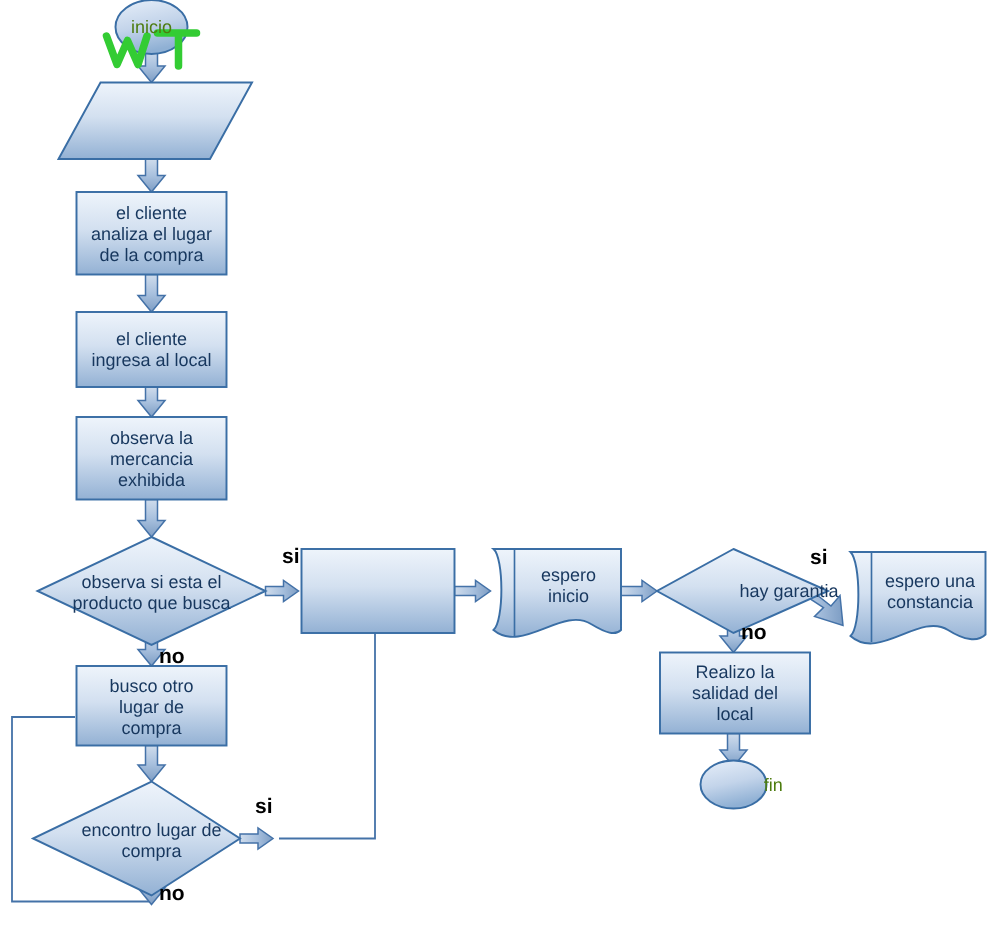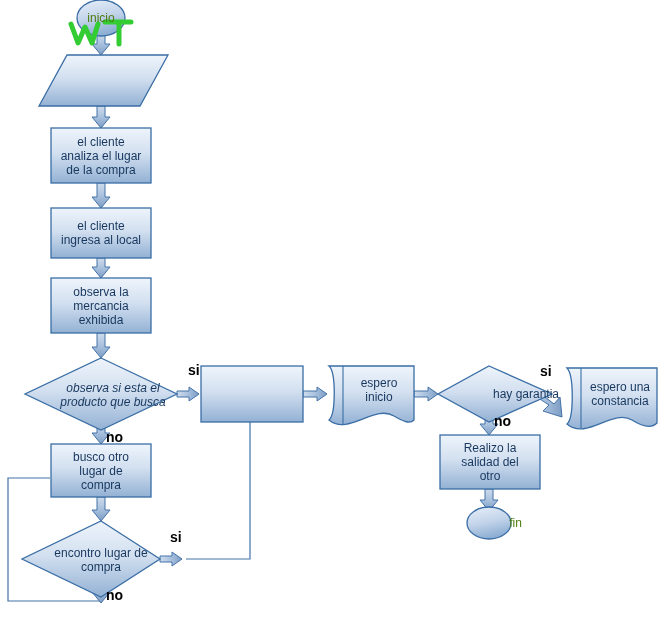--- a/index.html
+++ b/index.html
@@ -197,35 +197,35 @@
 analiza el lugar
 de la compra</div>
 
 <div class="nodetext" style="left:51px;top:208px;width:100px;height:50px;">el cliente
 ingresa al local</div>
 
 <div class="nodetext" style="left:51px;top:278px;width:100px;height:55px;">observa la
 mercancia
 exhibida</div>
 
-<div class="nodetext" style="left:38px;top:378px;width:150px;height:34px;font-style:italic;">observa si esta el
+<div class="nodetext" style="left:26px;top:378px;width:150px;height:34px;">observa si esta el
 producto que busca</div>
 
 
 <div class="nodetext" style="left:343px;top:370px;width:72px;height:40px;">espero
 inicio</div>
 
 <div class="nodetext" style="left:442px;top:384px;width:96px;height:20px;margin-left:36px;">hay garantia</div>
 
 <div class="nodetext" style="left:582px;top:374px;width:76px;height:40px;">espero una
 constancia</div>
 
 <div class="nodetext" style="left:440px;top:435px;width:100px;height:54px;">Realizo la
 salidad del
-otro</div>
+local</div>
 
 <div class="nodetext termtext" style="left:494px;top:512px;width:43px;height:22px;">fin</div>
 
 <div class="nodetext" style="left:51px;top:444px;width:100px;height:53px;">busco otro
 lugar de
 compra</div>
 
 <div class="nodetext" style="left:27px;top:543px;width:148px;height:34px;">encontro lugar de
 compra</div>
 

